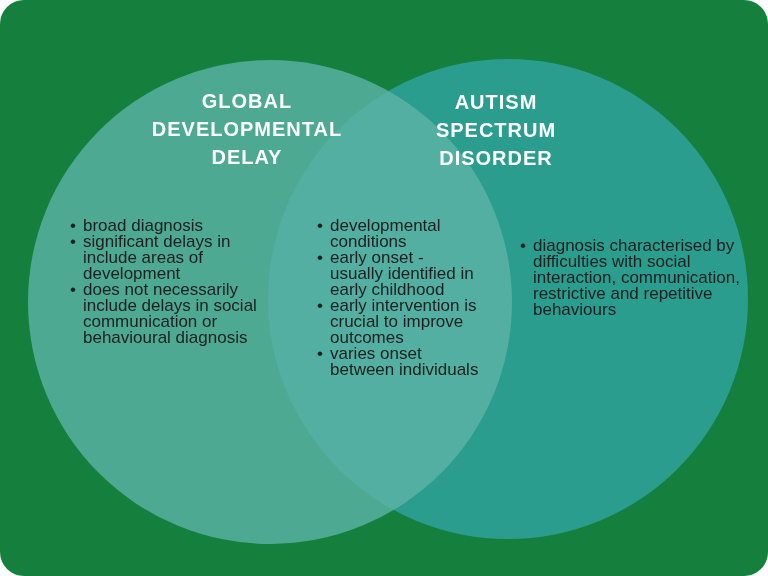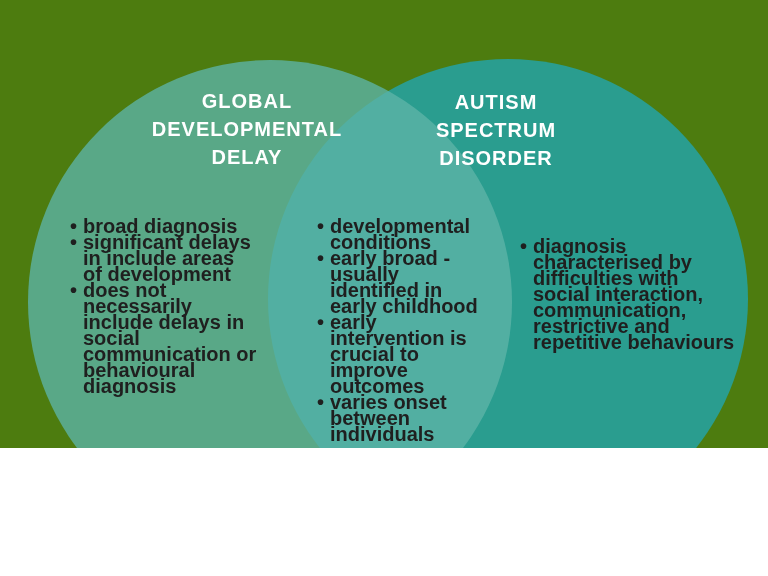--- a/index.html
+++ b/index.html
@@ -3,24 +3,25 @@
 <meta charset="utf-8">
 <style>
   html, body {
     margin: 0;
     padding: 0;
     background: #ffffff;
   }
   .canvas {
     position: relative;
     width: 768px;
-    height: 448px;
-    background: #4d7c0f;
+    height: 576px;
+    background: #15803d;
     overflow: hidden;
     font-family: "Liberation Sans", sans-serif;
+    border-radius: 24px;
   }
   .circle {
     position: absolute;
     border-radius: 50%;
   }
   .circle-right {
     left: 268px;
     top: 59px;
     width: 480px;
     height: 480px;
@@ -54,23 +55,22 @@
     left: 421px;
     top: 88px;
     width: 150px;
   }
   ul.list {
     position: absolute;
     margin: 0;
     padding: 0 0 0 17px;
     list-style: none;
     color: #1f1f1f;
-    font-size: 20px;
+    font-size: 17px;
     line-height: 16px;
-    font-weight: bold;
   }
   ul.list li {
     position: relative;
     margin: 0;
     padding: 0;
   }
   ul.list li::before {
     content: "\2022";
     position: absolute;
     left: -13px;
@@ -106,21 +106,21 @@
   <h2 class="title title-right">AUTISM SPECTRUM DISORDER</h2>
 
   <ul class="list list-left">
       <li>broad diagnosis</li>
       <li>significant delays in include areas of development</li>
       <li>does not necessarily include delays in social communication or behavioural diagnosis</li>
     </ul>
 
   <ul class="list list-middle">
       <li>developmental conditions</li>
-      <li>early broad - usually identified in early childhood</li>
+      <li>early onset - usually identified in early childhood</li>
       <li>early intervention is crucial to improve outcomes</li>
       <li>varies onset between individuals</li>
     </ul>
 
   <ul class="list list-right">
       <li>diagnosis characterised by difficulties with social interaction, communication, restrictive and repetitive behaviours</li>
     </ul>
 
 </div>
 

